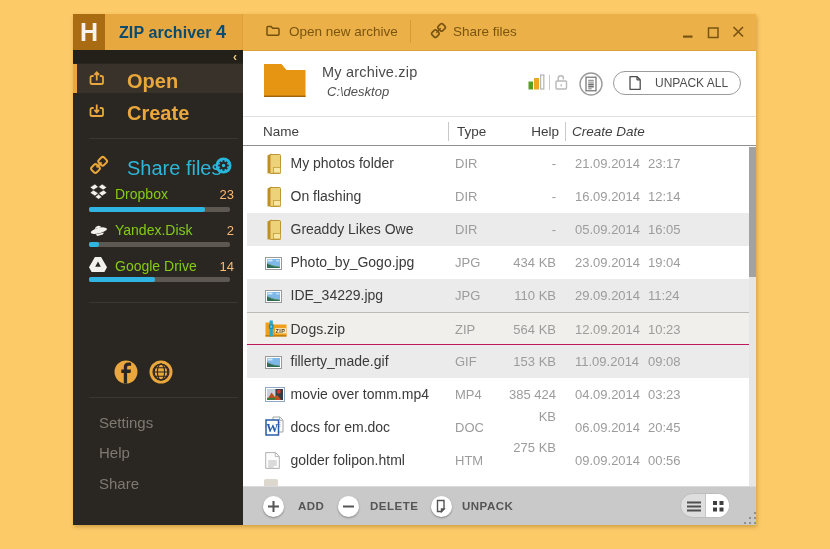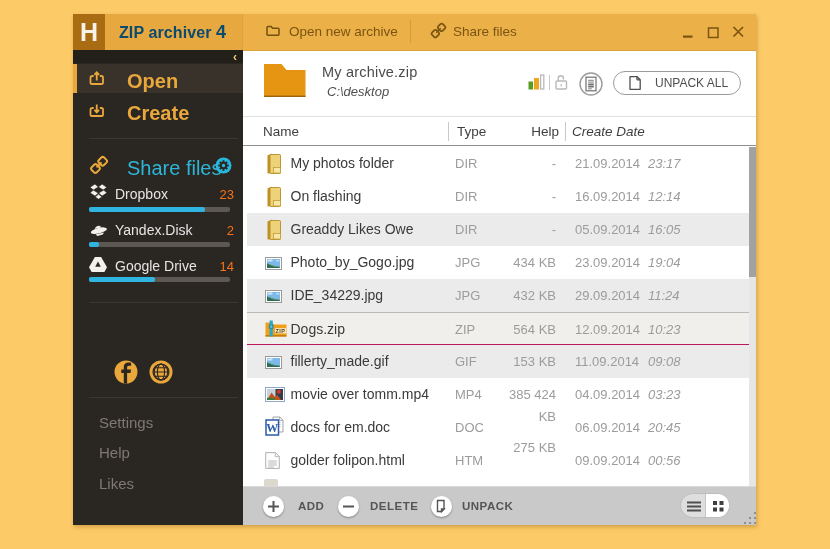--- a/index.html
+++ b/index.html
@@ -16,22 +16,22 @@
 .wctl{position:absolute;top:0;height:36px;}
 
 #sidebar{position:absolute;left:0;top:36px;width:170px;height:475px;background:#2a2621;}
 #sbtop{position:absolute;left:0;top:0;width:170px;height:13px;background:#232019;}
 #chev{position:absolute;left:160px;top:0px;color:#f0cd7e;font-size:12px;font-weight:bold;}
 .srow{position:absolute;left:0;width:170px;}
 #openrow{top:14px;height:29px;background:#38322a;border-left:4px solid #e9a73c;width:166px;}
 .sicon{position:absolute;left:16px;}
 .stext{position:absolute;left:54px;font-size:20px;font-weight:bold;color:#e9a73c;}
 .sdiv{position:absolute;left:16px;width:149px;height:1px;background:#3b362e;}
-.cloudname{position:absolute;left:42px;font-size:14px;color:#e5e5e5;}
-.cloudnum{position:absolute;right:9px;font-size:13px;color:#f97316;text-align:right;}
+.cloudname{position:absolute;left:42px;font-size:14px;color:#84cc16;}
+.cloudnum{position:absolute;right:9px;font-size:13px;color:#fdba74;text-align:right;}
 .track{position:absolute;left:16px;width:141px;height:4.5px;background:#5d5952;border-radius:2px;}
 .fill{position:absolute;left:0;top:0;height:4.5px;background:#30b5e2;border-radius:2px;}
 .smenu{position:absolute;left:26px;font-size:15px;color:#7e7a72;}
 
 #content{position:absolute;left:170px;top:36px;width:513px;height:475px;background:#fff;}
 #inner{position:absolute;left:2px;top:0;width:511px;height:450px;}
 #arcname{position:absolute;left:77px;top:14px;font-size:14.5px;color:#4b4b4b;letter-spacing:.2px;}
 #arcpath{position:absolute;left:82px;top:34px;font-size:13px;font-style:italic;color:#505050;}
 #hdrsep1{position:absolute;left:304px;top:25px;width:1px;height:15px;background:#c9c9c9;}
 #unpackbtn{position:absolute;left:368px;top:21px;width:126px;height:22px;border:1.4px solid #9b9b9b;border-radius:12px;background:#fff;}
@@ -43,21 +43,21 @@
 
 #rows{position:absolute;left:0;top:97px;width:511px;}
 .row{position:absolute;left:1.5px;width:502.5px;height:33px;}
 .row.alt{background:#ebebeb;}
 .row.sel{background:#f1efec;border-top:1px solid #bdbab5;border-bottom:1px solid #be185d;height:31px;}
 .ric{position:absolute;left:18px;}
 .rname{position:absolute;left:44px;top:0;line-height:33px;font-size:14px;color:#3a3a3a;}
 .rtype{position:absolute;left:208.5px;top:0;line-height:33px;font-size:13px;color:#9c9c9c;}
 .rsize{position:absolute;left:229.5px;width:80px;top:0;line-height:33px;font-size:13px;color:#9c9c9c;text-align:right;}
 .rdate{position:absolute;left:328.5px;top:0;line-height:33px;font-size:13px;color:#9c9c9c;}
-.rtime{position:absolute;left:401.5px;top:0;line-height:33px;font-size:13px;color:#9c9c9c;font-style:italic;}
+.rtime{position:absolute;left:401.5px;top:0;line-height:33px;font-size:13px;color:#9c9c9c;}
 
 #sbtrack{position:absolute;left:504px;top:97px;width:7px;height:339px;background:#e6e6e6;}
 #sbthumb{position:absolute;left:0;top:0;width:7px;height:130px;background:#a2a2a2;}
 
 #bbar{position:absolute;left:-2px;top:436px;width:513px;height:39px;background:#c9c9c9;border-top:1px solid #d9d9d9;box-sizing:border-box;}
 .bcirc{position:absolute;top:9px;width:21px;height:21px;border-radius:50%;background:#fff;box-shadow:0 1px 2px rgba(0,0,0,.35);}
 .btxt{position:absolute;top:0;line-height:39px;font-size:11.5px;font-weight:bold;color:#555;letter-spacing:.5px;}
 #viewpill{position:absolute;left:437px;top:6px;width:50px;height:25px;border-radius:13px;background:#dedede;border:1px solid #bdbdbd;overflow:hidden;box-sizing:border-box;}
 #pillright{position:absolute;left:24px;top:0;width:26px;height:25px;background:#fff;border-left:1px solid #c6c6c6;}
 </style>
@@ -163,21 +163,21 @@
           <g fill="none" stroke="#2a2621" stroke-width="1.1">
             <circle cx="12" cy="12" r="8"></circle>
             <ellipse cx="12" cy="12" rx="3.6" ry="8"></ellipse>
             <ellipse cx="12" cy="12" rx="6.8" ry="8"></ellipse>
             <path d="M4,12 h16 M5.3,7.8 h13.4 M5.3,16.2 h13.4"></path>
           </g>
         </svg>
     <div class="sdiv" style="top:347px;"></div>
     <div class="smenu" style="top:364px;">Settings</div>
     <div class="smenu" style="top:394px;">Help</div>
-    <div class="smenu" style="top:425px;">Likes</div>
+    <div class="smenu" style="top:425px;">Share</div>
   </div>
 
   <div id="content">
         <div id="inner">
     <svg style="position:absolute;left:19px;top:14px;" width="42" height="34" viewBox="0 0 42 34">
             <path d="M0,33 V0 H17.5 L22.5,6 H41.5 V33 Z" fill="#e69512"></path>
             <rect x="0" y="31.6" width="41.5" height="1.4" fill="#9c640b"></rect>
           </svg>
     <div id="arcname">My archive.zip</div>
     <div id="arcpath">C:\desktop</div>
@@ -271,21 +271,21 @@
               <div class="ric" style="top:10px"><svg width="17" height="13" viewBox="0 0 17 13">
                   <rect x="0.5" y="0.5" width="16" height="12" fill="#fff" stroke="#9a9a9a"></rect>
                   <rect x="2" y="2" width="13" height="9" fill="#7db8e8"></rect>
                   <rect x="2.5" y="2.5" width="5" height="2" fill="#d8ecfa" opacity="0.9"></rect>
                   <rect x="11" y="3" width="3.5" height="1.5" fill="#c2e0f5" opacity="0.9"></rect>
                   <path d="M2,6.5 L8,9 L15,10.2 V11 H2 Z" fill="#2e6b57"></path>
                   <path d="M2,6.2 L8,8.6 L15,9.8 L15,10.4 L8,9.2 L2,6.8 Z" fill="#5d9458"></path>
                 </svg></div>
               <div class="rname">IDE_34229.jpg</div>
               <div class="rtype">JPG</div>
-              <div class="rsize">432 KB</div>
+              <div class="rsize">110 KB</div>
               <div class="rdate">29.09.2014</div>
               <div class="rtime">11:24</div>
             </div>
             <div class="row sel" style="top: 165px;">
               <div class="ric" style="top:7px"><svg width="22" height="17" viewBox="0 0 22 17">
                   <path d="M0.5,16.5 V2.5 H7 L9,4.5 H21.5 V16.5 Z" fill="#ef9f1a"></path>
                   <rect x="0.5" y="15.2" width="21" height="1.3" fill="#b87a08"></rect>
                   <rect x="4.6" y="0.5" width="3.2" height="16" fill="#29a8cc"></rect>
                   <rect x="3.9" y="4.5" width="4.6" height="4.2" rx="0.8" fill="#1987ae"></rect>
                   <rect x="5.1" y="5.3" width="2.2" height="2.6" fill="#55c3e2"></rect>

